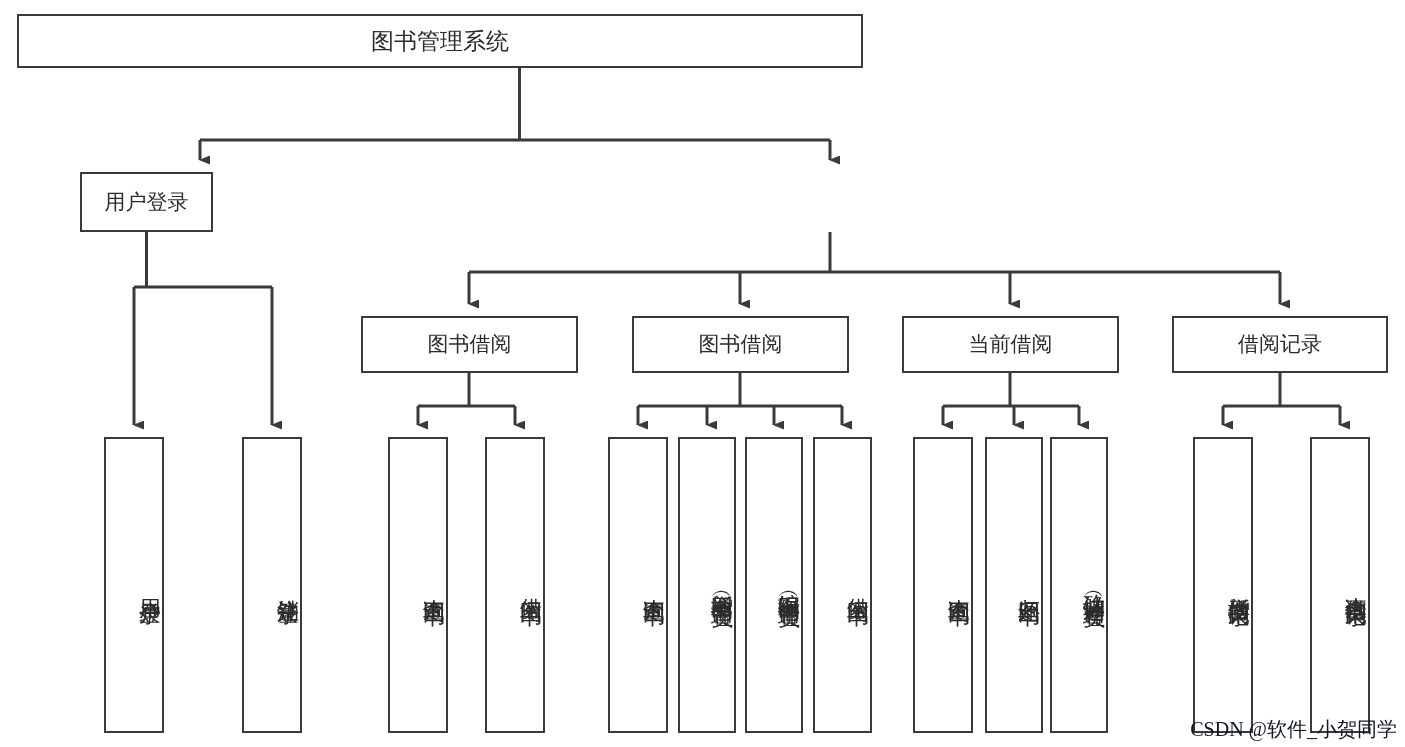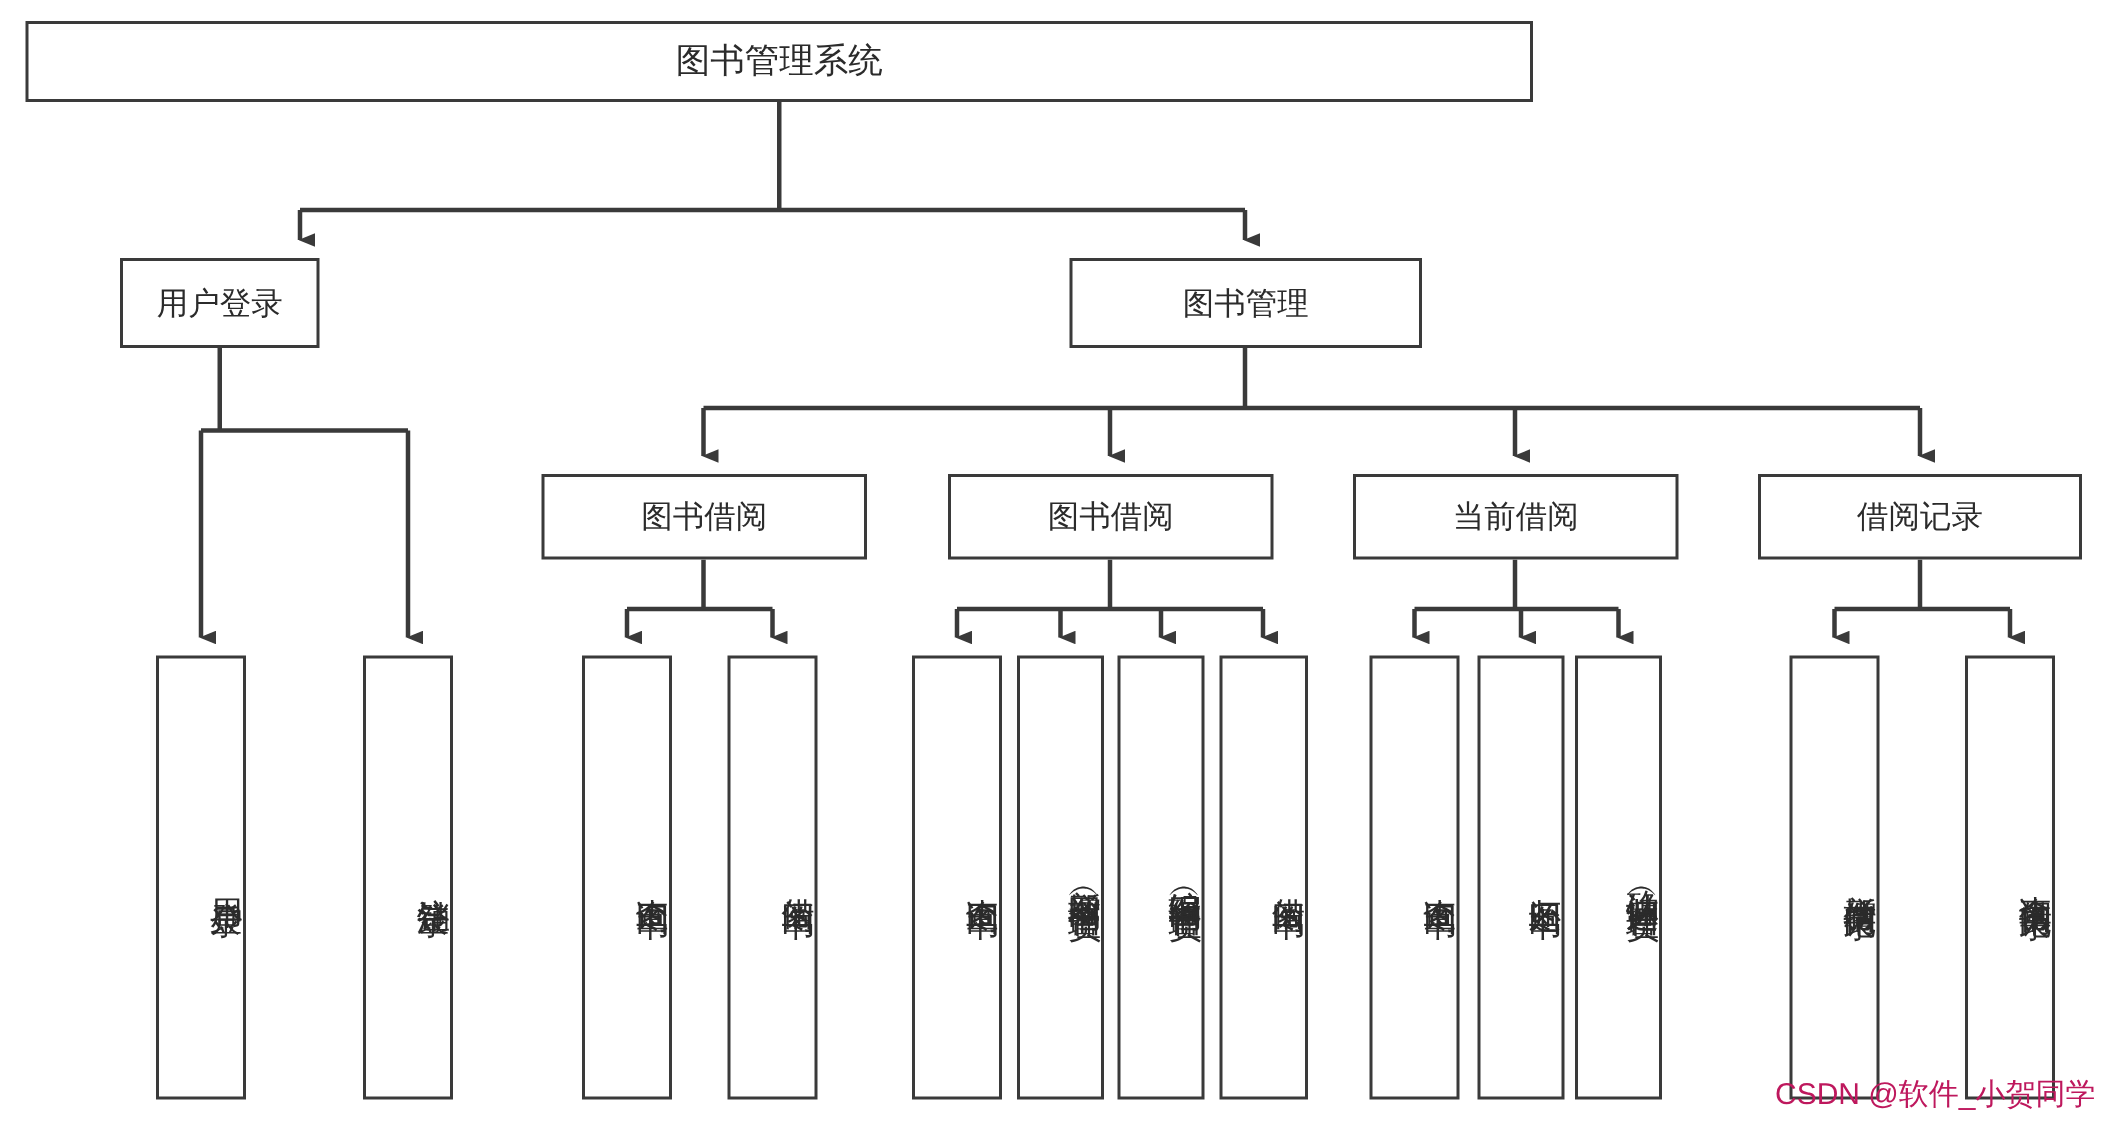--- a/index.html
+++ b/index.html
@@ -57,23 +57,23 @@
     top: 0;
     width: 1405px;
     height: 747px;
     pointer-events: none;
   }
   .watermark {
     position: absolute;
     right: 8px;
     bottom: 4px;
     font-size: 20px;
-    color: #be185d;
+    color: #0f172a;
     white-space: nowrap;
-    font-family: Liberation Sans, sans-serif;
+    font-family: Liberation Serif, serif;
   }
 </style>
 </head>
 <body>
 
 <div id="canvas">
 
   <svg class="wires" viewBox="0 0 1405 747" xmlns="http://www.w3.org/2000/svg">
     <defs>
       <marker id="arrow" markerWidth="9" markerHeight="11" refX="4.5" refY="10" orient="auto" markerUnits="userSpaceOnUse">
@@ -117,29 +117,26 @@
       <path d="M1014,406 L1014,425" marker-end="url(#arrow)"></path>
       <path d="M1079,406 L1079,425" marker-end="url(#arrow)"></path>
 
       <path d="M1280,373 L1280,406"></path>
       <path d="M1223,406 L1340,406"></path>
       <path d="M1223,406 L1223,425" marker-end="url(#arrow)"></path>
       <path d="M1340,406 L1340,425" marker-end="url(#arrow)"></path>
     </g>
   </svg>
 
-  <div class="node root" style="left:17px;top:14px;width:1005px;height:54px;">
+  <div class="node root" style="left:17px;top:14px;width:846px;height:54px;">
     <span>图书管理系统</span>
   </div>
 
   <div class="node lvl1" style="left:80px;top:172px;width:133px;height:60px;">
     <span>用户登录</span>
-  </div>
-  <div class="node lvl1" style="left:713px;top:172px;width:235px;height:60px;">
-    <span>图书管理</span>
   </div>
 
   <div class="node lvl2" style="left:361px;top:316px;width:217px;height:57px;">
     <span>图书借阅</span>
   </div>
   <div class="node lvl2" style="left:632px;top:316px;width:217px;height:57px;text-align:right;">
     <span>图书借阅</span>
   </div>
   <div class="node lvl2" style="left:1172px;top:316px;width:216px;height:57px;">
     <span>借阅记录</span>

